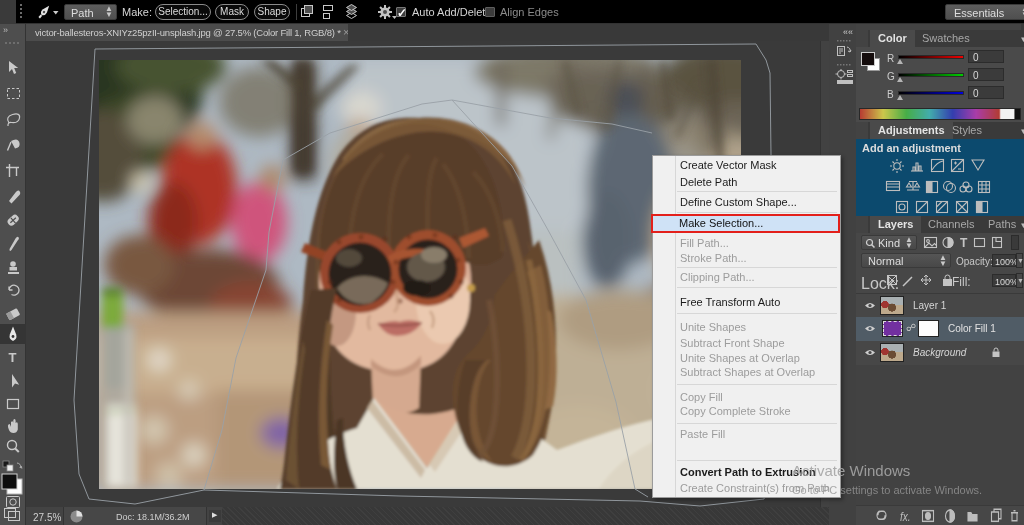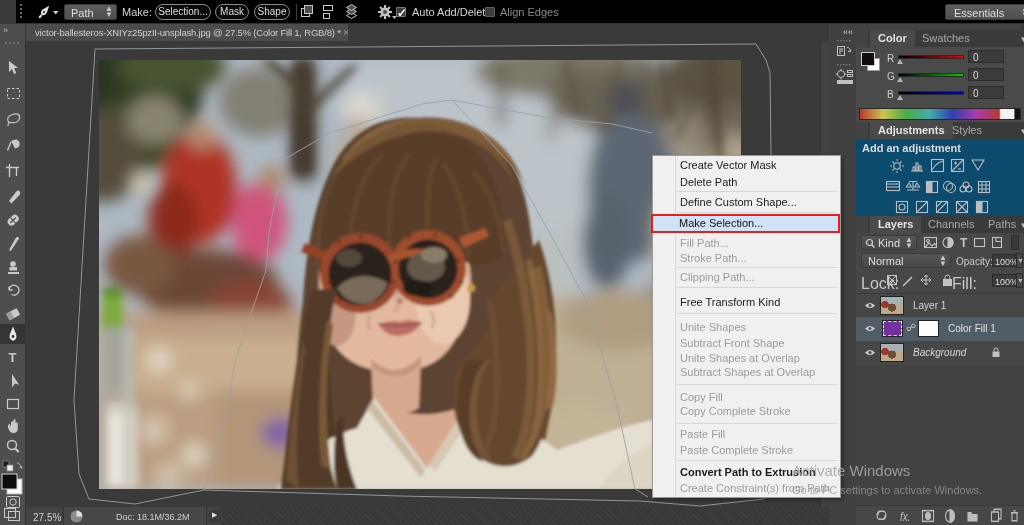--- a/index.html
+++ b/index.html
@@ -621,21 +621,21 @@
         <path d="M19 11 l7 -7 m-7 7 l-2 2" stroke-width="1.5"></path>
         <g>
               <path d="M40 2 v10 M35 7 h10 M40 2 l-2 2 M40 2 l2 2 M40 12 l-2 -2 M40 12 l2 -2 M35 7 l2 -2 M35 7 l2 2 M45 7 l-2 -2 M45 7 l-2 2"></path>
             </g>
         <g>
               <rect x="57.5" y="6.5" width="8" height="6" fill="#c4c4c4"></rect>
               <path d="M59 6.5 v-2 a2.5 2.5 0 0 1 5 0 v2"></path>
             </g>
       </g>
     </svg>
-    <div class="abs" style="left:96px;top:42px;color:#c8c8c8;font-size:16px;">Fill:</div>
+    <div class="abs" style="left:96px;top:42px;color:#c8c8c8;font-size:12px;">Fill:</div>
     <div class="valbox" style="left:136px;top:41px;width:24px;height:13px;font-size:9px;">
           <span style="position:absolute;left:2px;top:2px;">100%</span>
         </div>
     <div class="abs" style="left:160px;top:40px;width:7px;height:15px;background:#484848;border:1px solid #2c2c2c;">
           <span style="position:absolute;left:0;top:3px;font-size:7px;color:#bbb;">▼</span>
         </div>
 
     <div class="abs" style="left:0;top:60px;width:168px;height:24px;border-top:1px solid #3a3a3a;">
       <svg class="abs" style="left:8px;top:7px" width="12" height="9" viewBox="0 0 12 9">
             <path d="M1 4.5 q5 -5 10 0 q-5 5 -10 0" fill="#cfcfcf"></path>
@@ -700,32 +700,31 @@
   <div class="mi" style="top:1px;">Create Vector Mask</div>
   <div class="mi" style="top:18px;">Delete Path</div>
   <div class="msep" style="top:35px;"></div>
   <div class="mi" style="top:38px;">Define Custom Shape...</div>
   <div class="msep" style="top:56px;"></div>
   <div class="mi g" style="top:79px;">Fill Path...</div>
   <div class="mi g" style="top:94px;">Stroke Path...</div>
   <div class="msep" style="top:111px;"></div>
   <div class="mi g" style="top:113px;">Clipping Path...</div>
   <div class="msep" style="top:131px;"></div>
-  <div class="mi" style="top:138px;">Free Transform Kind</div>
+  <div class="mi" style="top:138px;">Free Transform Auto</div>
   <div class="msep" style="top:157px;"></div>
   <div class="mi g" style="top:163px;">Unite Shapes</div>
   <div class="mi g" style="top:179px;">Subtract Front Shape</div>
   <div class="mi g" style="top:194px;">Unite Shapes at Overlap</div>
   <div class="mi g" style="top:208px;">Subtract Shapes at Overlap</div>
   <div class="msep" style="top:228px;"></div>
   <div class="mi g" style="top:233px;">Copy Fill</div>
   <div class="mi g" style="top:247px;">Copy Complete Stroke</div>
   <div class="msep" style="top:267px;"></div>
   <div class="mi g" style="top:270px;">Paste Fill</div>
-  <div class="mi g" style="top:286px;">Paste Complete Stroke</div>
   <div class="msep" style="top:304px;"></div>
   <div class="mi" style="top:308px;font-weight:bold;">Convert Path to Extrusion</div>
   <div class="mi g" style="top:324px;">Create Constraint(s) from Path</div>
 </div>
 <div id="redbox" class="abs"></div>
 <div id="mksel" class="abs">Make Selection...</div>
 
 <div id="wm1" class="abs">Activate Windows</div>
 <div id="wm2" class="abs">Go to PC settings to activate Windows.</div>
 

